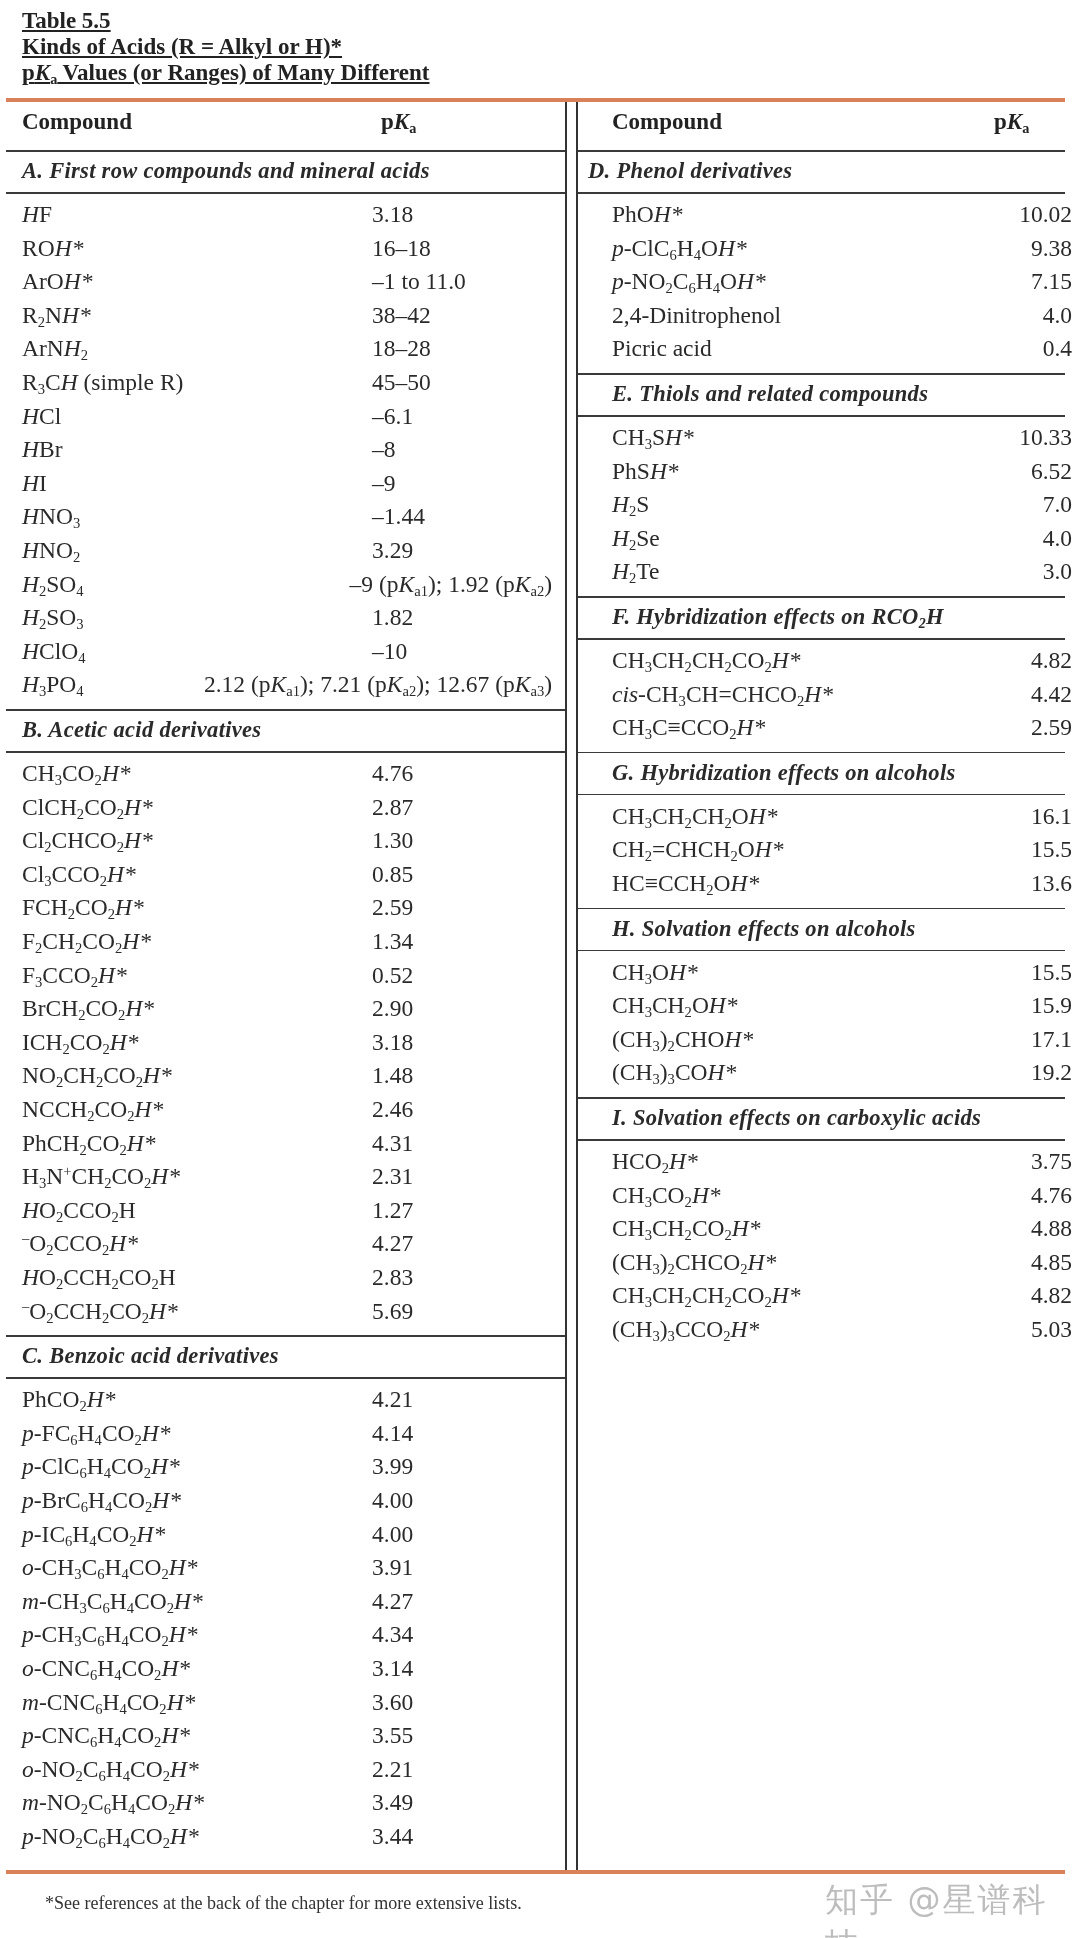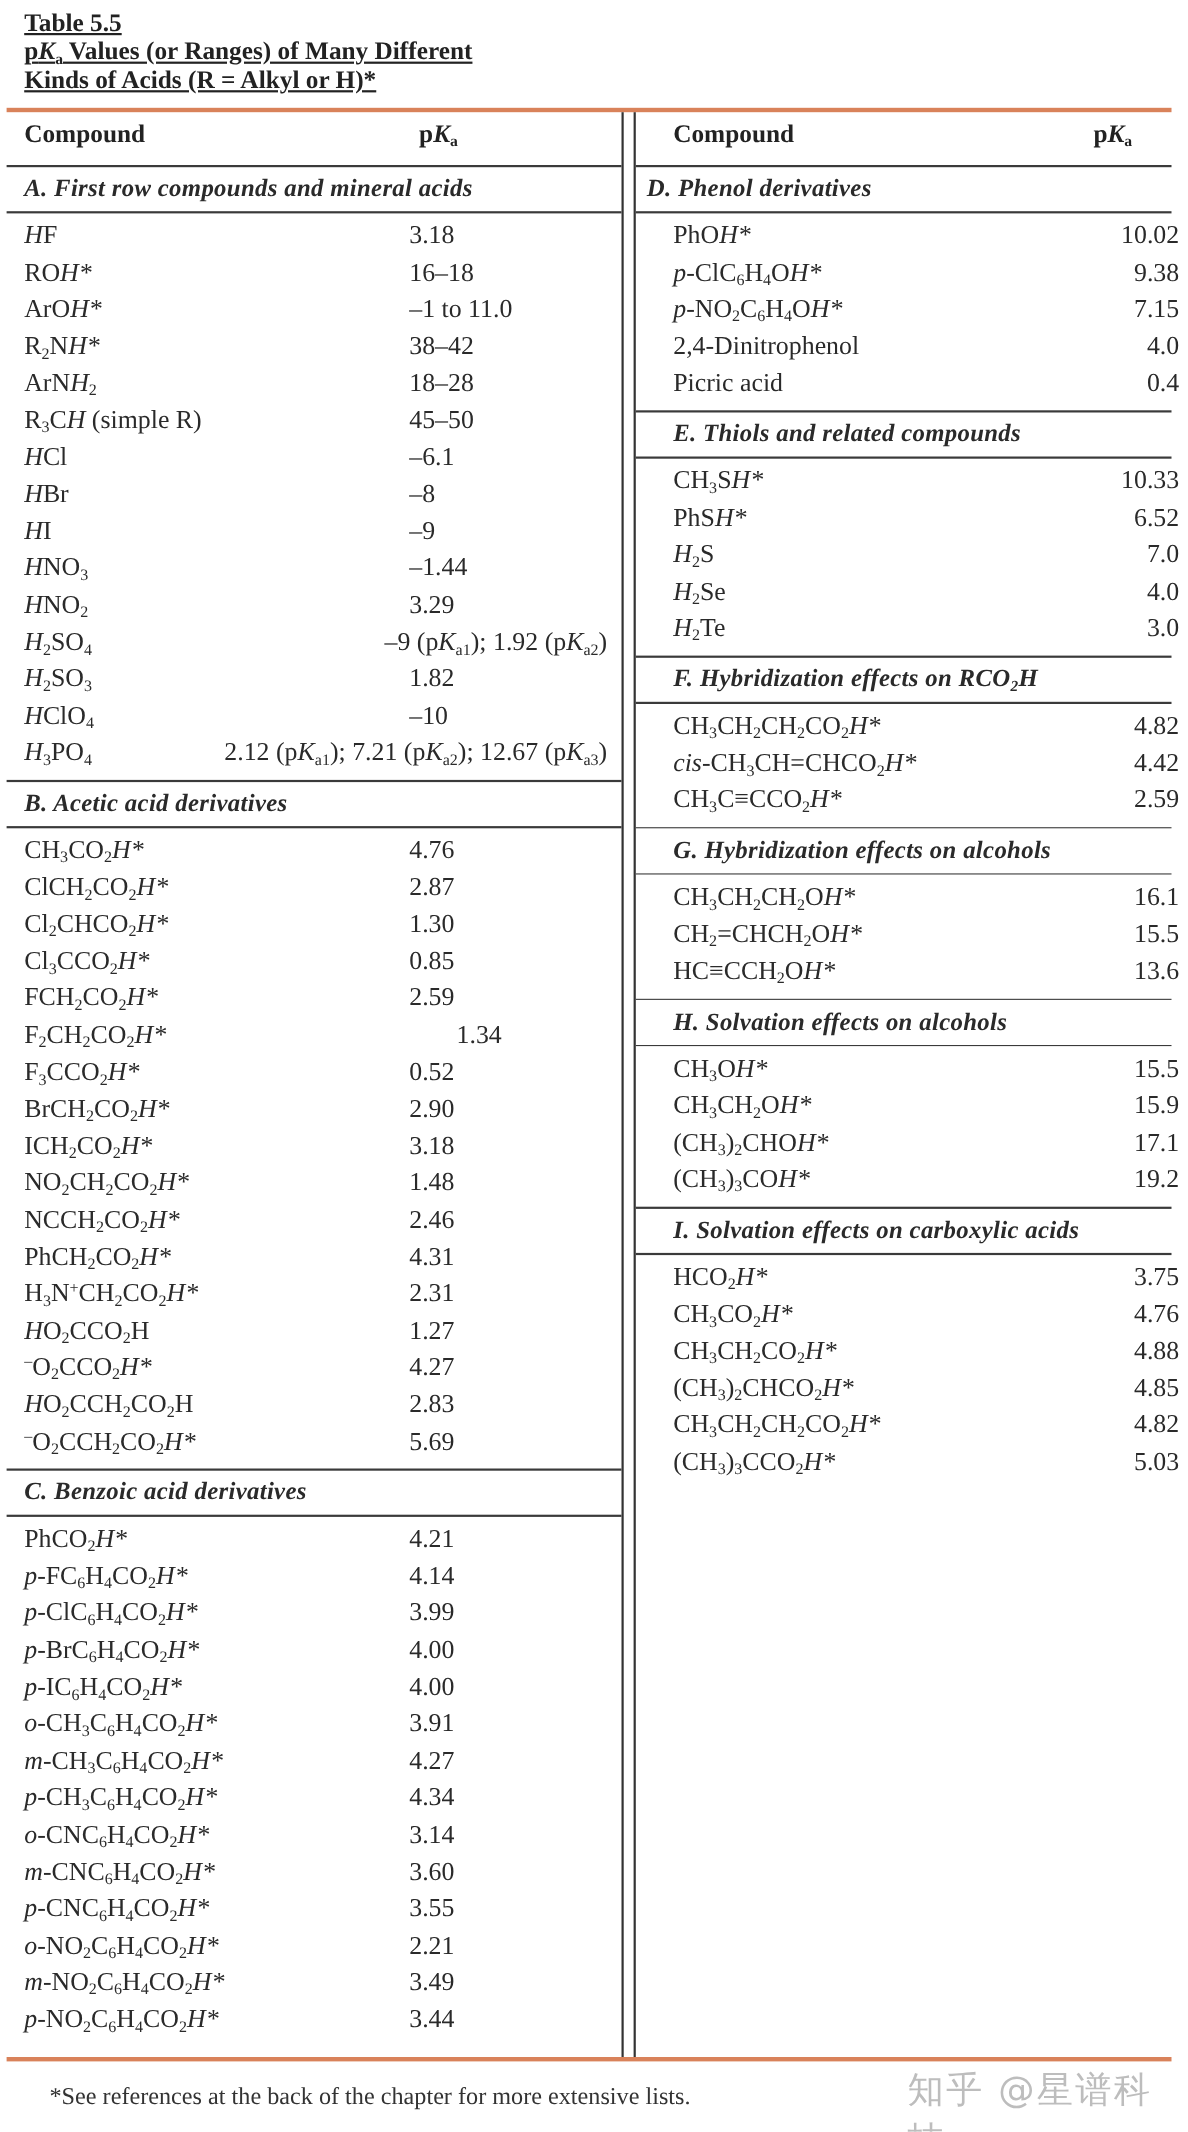--- a/index.html
+++ b/index.html
@@ -9,30 +9,30 @@
   sup{font-size:62%;vertical-align:0.55em;line-height:0;}
   .title{position:absolute;left:22px;top:8px;font-weight:bold;font-size:23px;line-height:26px;color:#222;text-decoration:underline;}
   .rule-orange{position:absolute;left:6px;height:4px;background:#d9825a;}
   .vline{position:absolute;width:2px;background:#333;}
   .hline{position:absolute;height:1.5px;background:#3a3a3a;}
   .col-head{position:absolute;font-weight:bold;font-size:23px;color:#222;}
   .sec-head{position:absolute;font-style:italic;font-weight:bold;font-size:22.5px;letter-spacing:0.3px;color:#2a2a2a;}
   .row{position:absolute;font-size:23.5px;line-height:30px;white-space:nowrap;}
   .c-name{position:absolute;left:0;top:0;}
   .c-val{position:absolute;top:0;}
-  .footnote{position:absolute;left:45px;top:1893px;font-size:22px;color:#333;}
+  .footnote{position:absolute;left:45px;top:1893px;font-size:18px;color:#333;}
   .watermark{position:absolute;left:825px;top:1878px;font-family:"DejaVu Sans",sans-serif;font-size:33px;color:#bdbdbd;letter-spacing:2px;}
 </style>
 </head>
 <body>
 
 <div class="title">
   <div>Table 5.5</div>
+  <div>Kinds of Acids (R = Alkyl or H)*</div>
   <div>p<i>K</i><sub>a</sub> Values (or Ranges) of Many Different</div>
-  <div>Kinds of Acids (R = Alkyl or H)*</div>
 </div>
 
 <div class="rule-orange" style="top:98px;width:1059px;"></div>
 <div class="rule-orange" style="top:1870px;width:1059px;"></div>
 
 <div class="vline" style="left:565px;top:102px;height:1768px;"></div>
 <div class="vline" style="left:576px;top:102px;height:1768px;"></div>
 
 <div class="col-head" style="left:22px;top:109px;">Compound</div>
 <div class="col-head" style="left:381px;top:109px;">p<i>K</i><sub>a</sub></div>
@@ -121,21 +121,21 @@
     <div class="row" style="left: 22px; top: 858.8px; width: 559px;">
       <span class="c-name">Cl<sub>3</sub>CCO<sub>2</sub><i>H*</i></span>
       <span class="c-val" style="left: 350px;">0.85</span>
     </div>
     <div class="row" style="left: 22px; top: 892.4px; width: 559px;">
       <span class="c-name">FCH<sub>2</sub>CO<sub>2</sub><i>H*</i></span>
       <span class="c-val" style="left: 350px;">2.59</span>
     </div>
     <div class="row" style="left: 22px; top: 926px; width: 559px;">
       <span class="c-name">F<sub>2</sub>CH<sub>2</sub>CO<sub>2</sub><i>H*</i></span>
-      <span class="c-val" style="left: 350px; margin-left: 43px;">1.34</span>
+      <span class="c-val" style="left: 350px;">1.34</span>
     </div>
     <div class="row" style="left: 22px; top: 959.6px; width: 559px;">
       <span class="c-name">F<sub>3</sub>CCO<sub>2</sub><i>H*</i></span>
       <span class="c-val" style="left: 350px;">0.52</span>
     </div>
     <div class="row" style="left: 22px; top: 993.2px; width: 559px;">
       <span class="c-name">BrCH<sub>2</sub>CO<sub>2</sub><i>H*</i></span>
       <span class="c-val" style="left: 350px;">2.90</span>
     </div>
     <div class="row" style="left: 22px; top: 1026.8px; width: 559px;">

